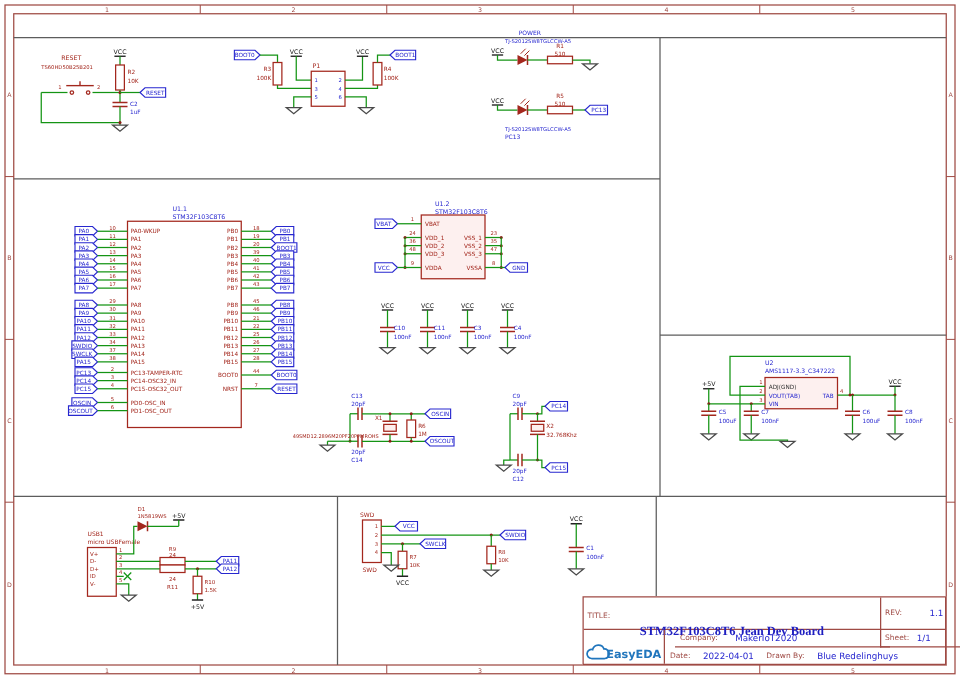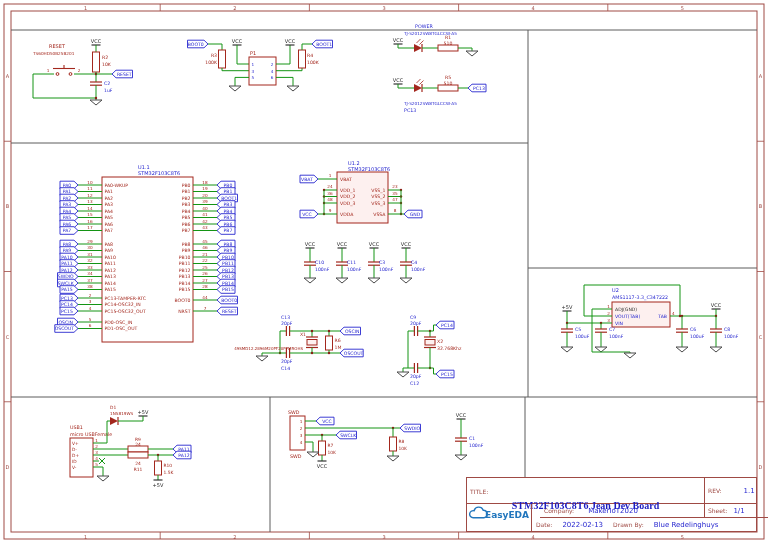--- a/index.html
+++ b/index.html
@@ -3,21 +3,21 @@
 <meta charset="utf-8">
 <style>
   html,body{margin:0;padding:0;background:#fff;}
   .canvas{position:relative;width:768px;height:543px;background:#fff;overflow:hidden;font-family:"DejaVu Sans",sans-serif;}
   #sch{position:absolute;left:0;top:0;}
   #sch text{font-family:"DejaVu Sans",sans-serif;}
   .titleblock{position:absolute;left:466px;top:477px;width:291px;height:55px;border:1px solid #9f4a44;box-sizing:border-box;background:#fff;}
   .tb-cell{position:absolute;box-sizing:border-box;}
   .tb-r1{left:0;top:0;width:237px;height:26px;border-bottom:1px solid #9f4a44;padding:1px 3px;}
   .tb-rev{left:237px;top:0;width:52px;height:26px;border-left:1px solid #9f4a44;border-bottom:1px solid #9f4a44;display:flex;align-items:center;gap:22px;padding-left:3px;}
-  .tb-logo{left:0;top:26px;width:65px;height:27px;border-right:1px solid #9f4a44;display:flex;align-items:flex-start;justify-content:center;}
+  .tb-logo{left:0;top:26px;width:65px;height:27px;border-right:1px solid #9f4a44;display:flex;align-items:flex-end;justify-content:center;}
   .tb-company{left:73px;top:26px;width:172px;height:14px;border-bottom:1px solid #9f4a44;display:flex;align-items:center;gap:14px;padding-left:4px;text-align:center;}
   .tb-sheet{left:237px;top:26px;width:64px;height:14px;border-left:1px solid #9f4a44;border-bottom:1px solid #9f4a44;display:flex;align-items:center;gap:6px;padding-left:3px;}
   .tb-date{left:65px;top:40px;width:224px;height:13px;display:flex;align-items:center;gap:10px;padding-left:4px;}
   .tb-lab{color:#9f4a44;font-size:6px;}
   .tb-val{color:#2727cf;font-size:7px;}
   .tb-title{color:#1d1dc0;font-family:"Liberation Serif",serif;font-weight:bold;font-size:10px;text-align:center;margin-top:2px;}
 </style>
 </head>
 <body>
 
@@ -693,18 +693,18 @@
     <div class="tb-cell tb-company">
       <span class="tb-lab">Company:</span>
       <span class="tb-val">MakerIoT2020</span>
     </div>
     <div class="tb-cell tb-sheet">
       <span class="tb-lab">Sheet:</span>
       <span class="tb-val">1/1</span>
     </div>
     <div class="tb-cell tb-date">
       <span class="tb-lab">Date:</span>
-      <span class="tb-val">2022-02-13</span>
+      <span class="tb-val">2022-04-01</span>
       <span class="tb-lab">Drawn By:</span>
       <span class="tb-val">Blue Redelinghuys</span>
     </div>
   </div>
 </div>
 
 </body></html>

